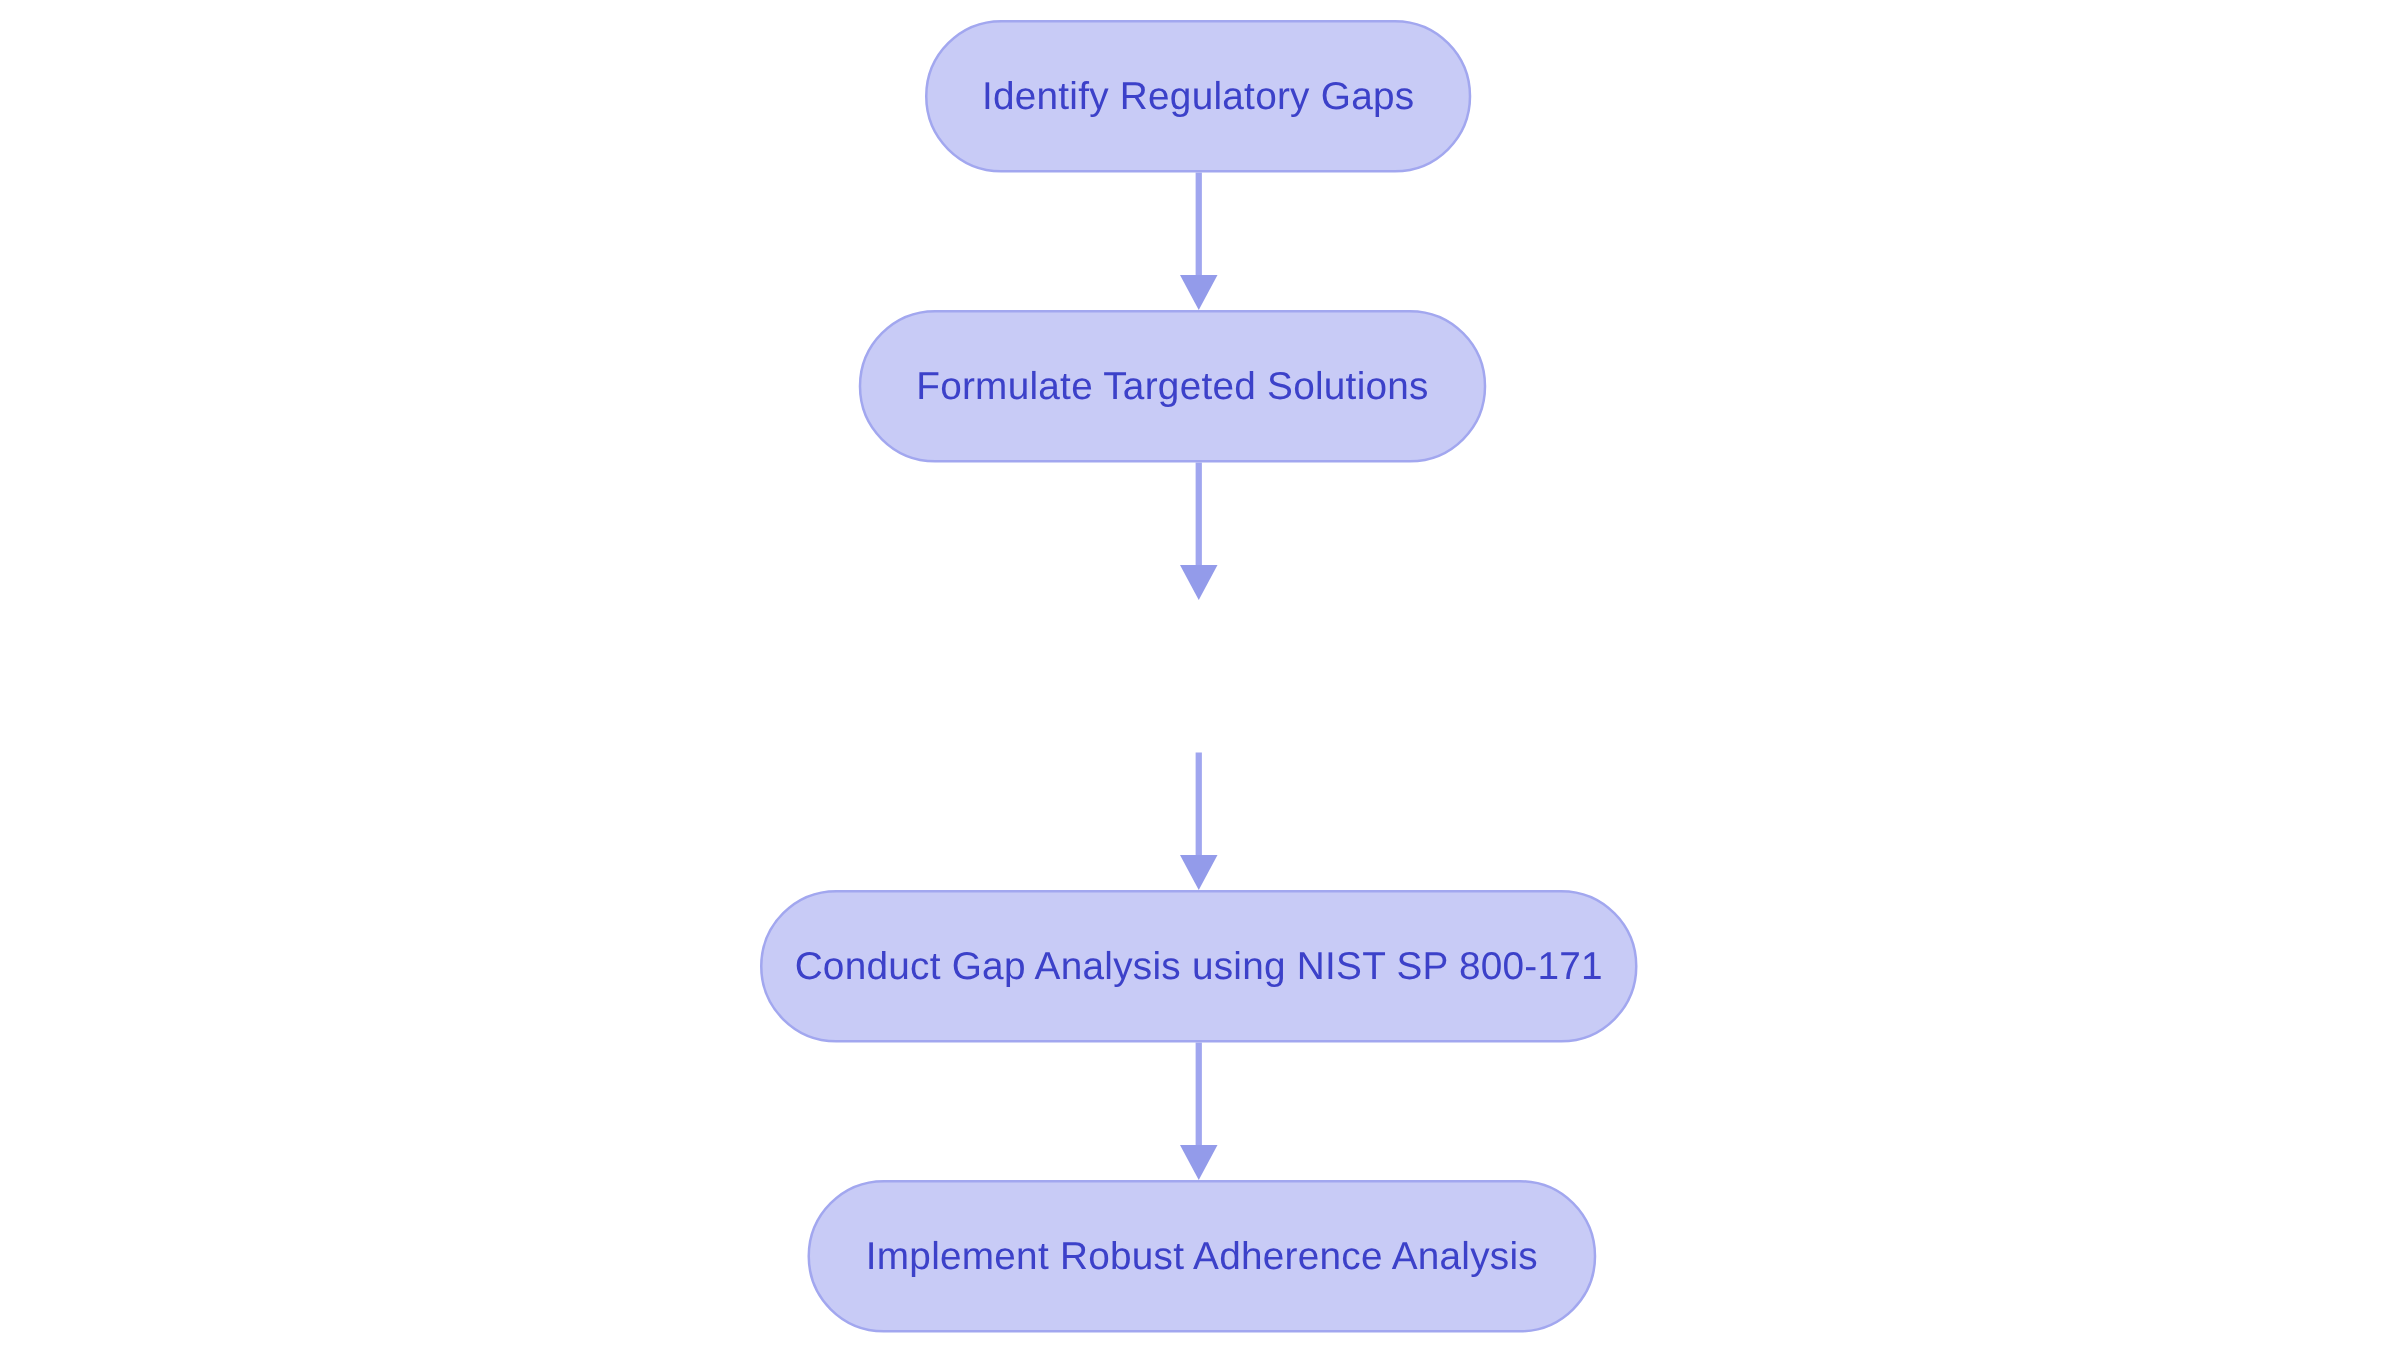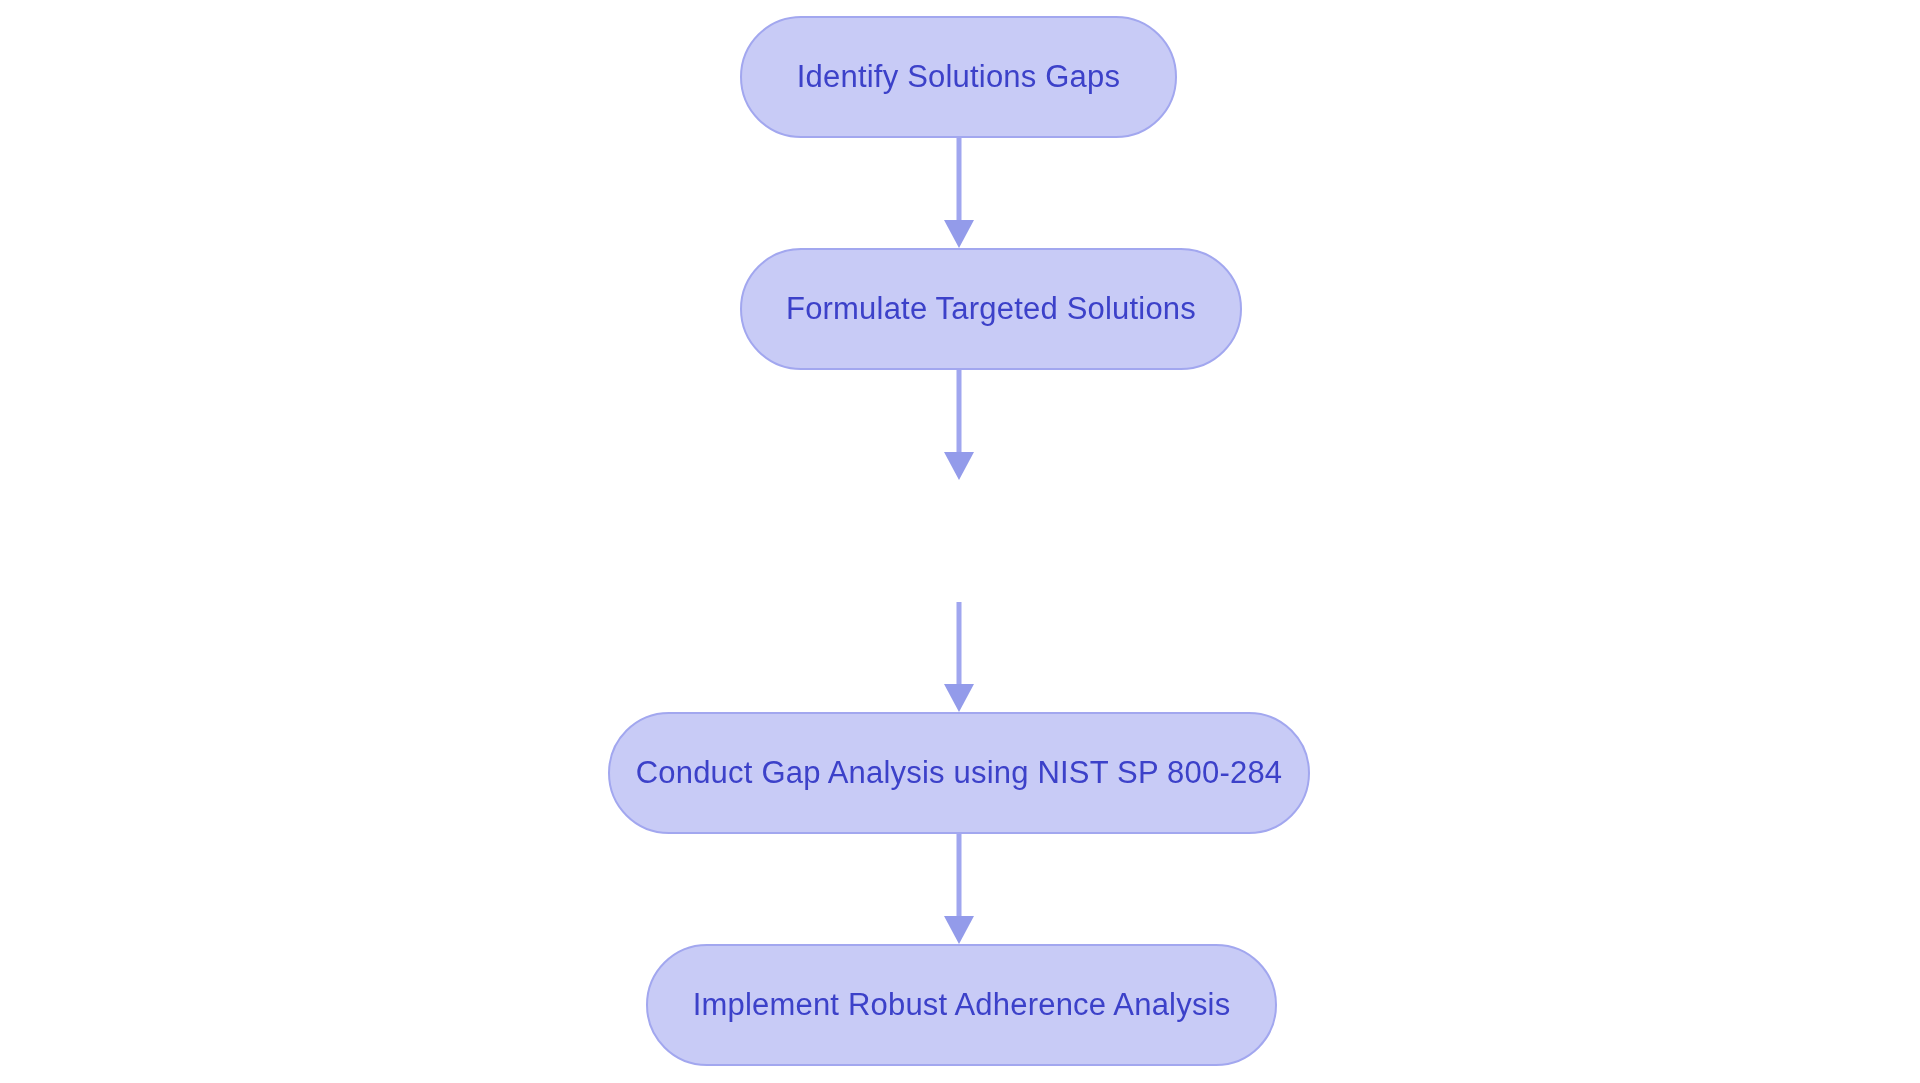--- a/index.html
+++ b/index.html
@@ -33,21 +33,21 @@
     justify-content: center;
   }
   .node span {
     color: var(--node-text);
     font-size: 31px;
     font-weight: 400;
     letter-spacing: 0.2px;
     white-space: nowrap;
   }
   .node-1 { left: 740px; top: 16px;  width: 437px; }
-  .node-2 { left: 740px; top: 248px; width: 502px; }
+  .node-2 { left: 687px; top: 248px; width: 502px; }
   .node-3 { left: 744px; top: 480px; width: 431px; }
   .node-4 { left: 608px; top: 712px; width: 702px; }
   .node-5 { left: 646px; top: 944px; width: 631px; }
 
   .arrow {
     position: absolute;
     left: 944px;          
     width: 30px;
     height: 110px;
   }
@@ -74,21 +74,21 @@
     border-right: 15px solid transparent;
     border-top: 28px solid var(--arrow-head);
   }
 </style>
 </head>
 <body>
 
 <div class="canvas">
 
   <div class="node node-1">
-    <span>Identify Solutions Gaps</span>
+    <span>Identify Regulatory Gaps</span>
   </div>
 
   <div class="arrow arrow-1">
     <div class="shaft"></div>
     <div class="head"></div>
   </div>
 
   <div class="node node-2">
     <span>Formulate Targeted Solutions</span>
   </div>
@@ -98,21 +98,21 @@
     <div class="head"></div>
   </div>
 
 
   <div class="arrow arrow-3">
     <div class="shaft"></div>
     <div class="head"></div>
   </div>
 
   <div class="node node-4">
-    <span>Conduct Gap Analysis using NIST SP 800-284</span>
+    <span>Conduct Gap Analysis using NIST SP 800-171</span>
   </div>
 
   <div class="arrow arrow-4">
     <div class="shaft"></div>
     <div class="head"></div>
   </div>
 
   <div class="node node-5">
     <span>Implement Robust Adherence Analysis</span>
   </div>

